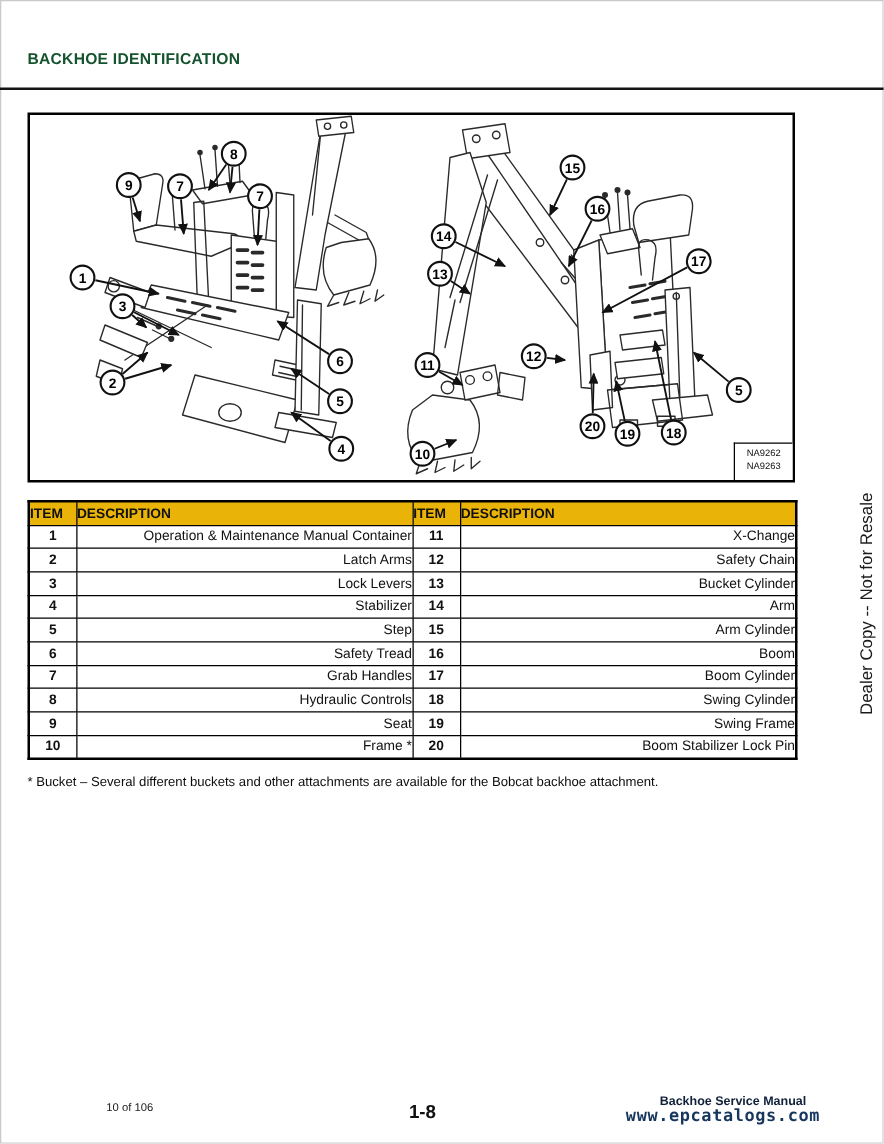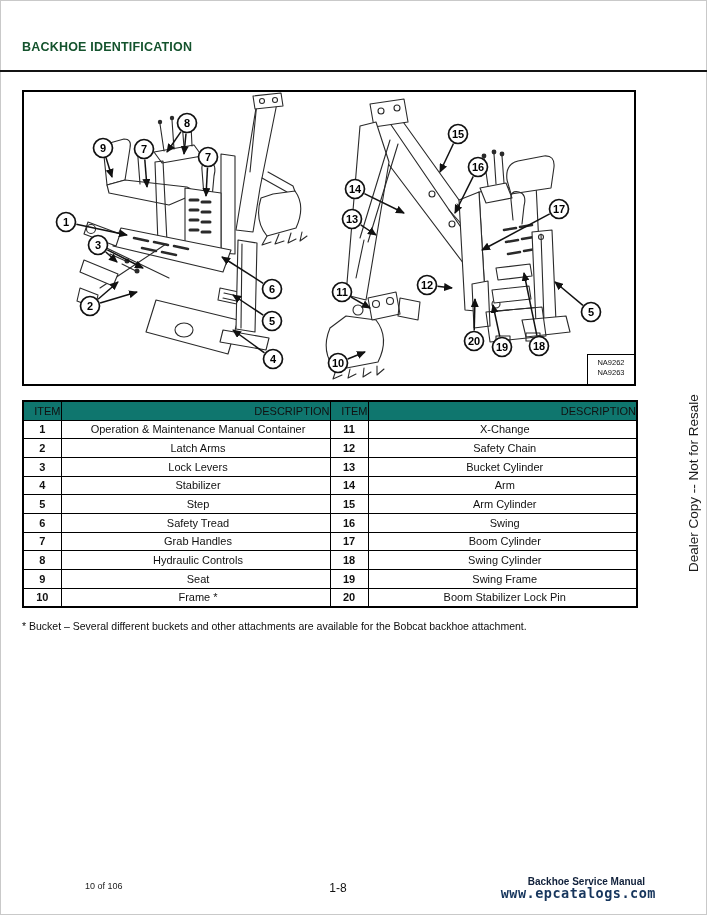--- a/index.html
+++ b/index.html
@@ -31,28 +31,28 @@
     font-size:13.5px;color:#1a1a1a;white-space:nowrap;
   }
   table.parts{
     position:absolute;left:22px;top:400px;width:614px;
     border-collapse:collapse;table-layout:fixed;
     font-size:11px;
   }
   table.parts th,table.parts td{border:1px solid #000;box-sizing:border-box;}
   table.parts{border:2px solid #000;}
   table.parts th{
-    background:#0f766e;font-weight:normal;text-align:right;height:19px;padding:0;
-  }
-  table.parts td{height:18.7px;padding:0 0 0 5px;text-align:center;vertical-align:middle;}
+    background:#eab308;font-weight:bold;text-align:left;height:19px;padding:0;
+  }
+  table.parts td{height:18.7px;padding:0 0 0 5px;text-align:right;vertical-align:middle;}
   table.parts td.item{font-weight:bold;text-align:center;padding:0;}
   col.c-item{width:38px;} col.c-desc{width:269px;}
   .footnote{position:absolute;left:22px;top:620px;font-size:10.5px;color:#0d0d0d;width:640px;}
   .footer-sheet{position:absolute;left:85px;top:881px;font-size:9px;color:#222;}
-  .footer-page{position:absolute;left:300px;top:881px;width:76px;text-align:center;font-size:12px;font-weight:normal;color:#111;}
+  .footer-page{position:absolute;left:300px;top:881px;width:76px;text-align:center;font-size:15px;font-weight:bold;color:#111;}
   .footer-manual{position:absolute;right:62px;top:876px;font-size:10px;font-weight:bold;color:#10203a;}
   .footer-site{
     position:absolute;right:51px;top:885px;
     font-family:"DejaVu Sans Mono",monospace;font-size:13.5px;font-weight:bold;
     color:#17365d;letter-spacing:.5px;text-decoration:none;padding-left:20px;
   }
   .art{stroke:#2a2a2a;fill:none;stroke-width:1.1;stroke-linejoin:round;stroke-linecap:round;}
   .art .solid{fill:#fff;}
   .art .dark{fill:#2a2a2a;stroke:none;}
   .callout-arrow{stroke:#111;stroke-width:1.5;}
@@ -354,21 +354,21 @@
       <tr>
         <td class="item">5</td>
         <td class="desc">Step</td>
         <td class="item">15</td>
         <td class="desc">Arm Cylinder</td>
       </tr>
       <tr>
         <td class="item">6</td>
         <td class="desc">Safety Tread</td>
         <td class="item">16</td>
-        <td class="desc">Swing</td>
+        <td class="desc">Boom</td>
       </tr>
       <tr>
         <td class="item">7</td>
         <td class="desc">Grab Handles</td>
         <td class="item">17</td>
         <td class="desc">Boom Cylinder</td>
       </tr>
       <tr>
         <td class="item">8</td>
         <td class="desc">Hydraulic Controls</td>

